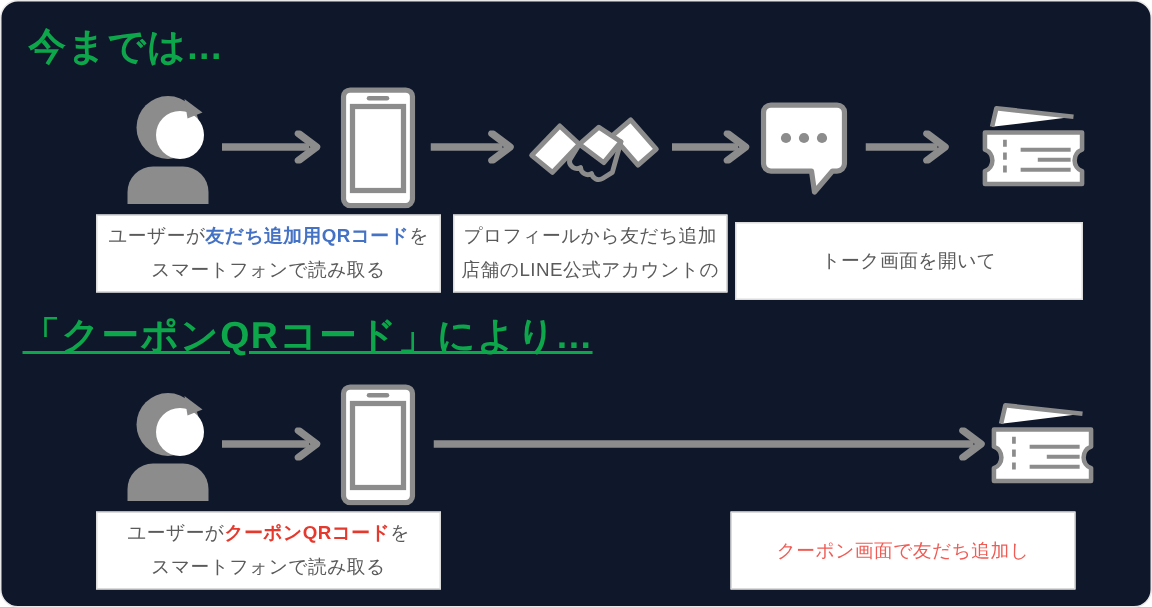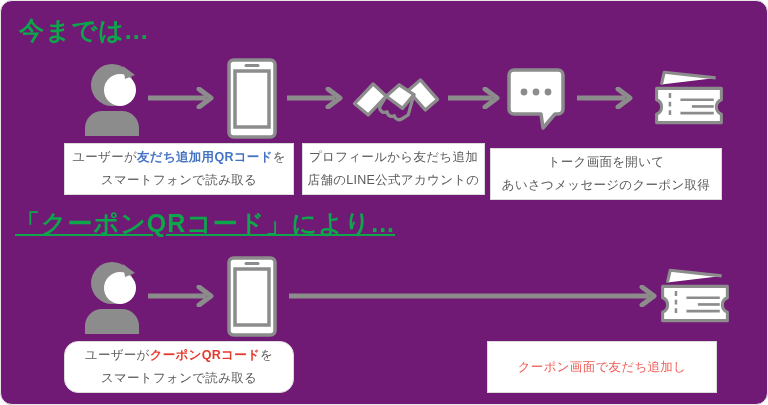--- a/index.html
+++ b/index.html
@@ -2,21 +2,21 @@
 <html><head>
 <meta charset="utf-8">
 <style>
   html,body{margin:0;padding:0;background:#ffffff;}
   body{
     width:768px;height:405px;position:relative;overflow:hidden;
     font-family:"Liberation Sans","DejaVu Sans",sans-serif;
     -webkit-font-smoothing:antialiased;
   }
   .card{
-    position:absolute;inset:0;background:#701a75;
+    position:absolute;inset:0;background:#0f172a;
     border:1px solid #e8e8e8;border-radius:12px;box-sizing:border-box;
   }
   .heading{
     position:absolute;color:#0da64b;font-weight:800;font-size:25px;
     letter-spacing:1px;white-space:nowrap;
   }
   #heading-before{left:18px;top:13px;}
   #heading-after{left:14px;top:206px;text-decoration:underline;}
   .icon{position:absolute;}
   .icon svg{display:block;width:100%;height:100%;}
@@ -45,21 +45,21 @@
   #b-ticket{left:648px;top:63px;width:80px;height:63px;}
   #b-box1{left:63px;top:142px;width:230px;}
   #b-box2{left:301px;top:142px;width:183px;}
   #b-box3{left:489px;top:147px;width:232px;}
   
   #a-user{left:80px;top:259px;width:62px;height:74px;}
   #a-arrow1{left:147px;top:284px;width:68px;height:22px;}
   #a-phone{left:226px;top:255px;width:50px;height:81px;}
   #a-arrow2{left:288px;top:284px;width:370px;height:22px;}
   #a-ticket{left:654px;top:261px;width:80px;height:63px;}
-  #a-box1{left:63px;top:340px;width:230px;border-radius:14px;}
+  #a-box1{left:63px;top:340px;width:230px;}
   #a-box2{left:486px;top:340px;width:230px;}
 </style>
 </head>
 <body>
 
 <svg width="0" height="0" style="position:absolute">
   <defs>
     <g id="svg-user">
       <circle cx="31" cy="23" r="21" fill="#8c8c8c"></circle>
       <circle cx="39" cy="28" r="16" fill="#ffffff"></circle>
@@ -151,21 +151,20 @@
   <div class="stepbox" id="b-box1">
     <div class="bl"><span>ユーザーが</span><span class="em-blue">友だち追加用QRコード</span><span>を</span></div>
     <div class="bl">スマートフォンで読み取る</div>
   </div>
   <div class="stepbox" id="b-box2">
     <div class="bl">プロフィールから友だち追加</div>
     <div class="bl">店舗のLINE公式アカウントの</div>
   </div>
   <div class="stepbox" id="b-box3">
     <div class="bl">トーク画面を開いて</div>
-    <div class="bl">あいさつメッセージのクーポン取得</div>
   </div>
 
   <div class="heading" id="heading-after">「クーポンQRコード」により...</div>
 
   <div class="icon" id="a-user">
     <svg viewBox="0 0 62 74">
         <use href="#svg-user"></use>
       </svg>
   </div>
   <div class="arrow" id="a-arrow1">

